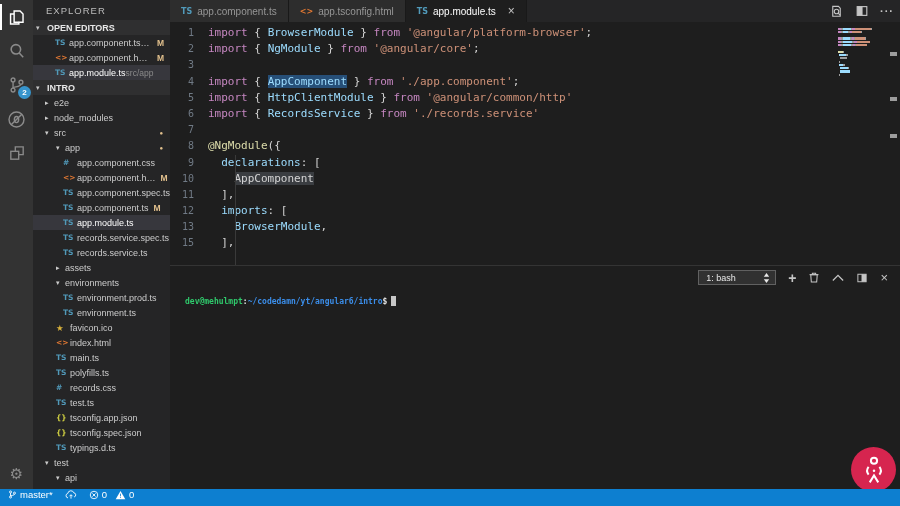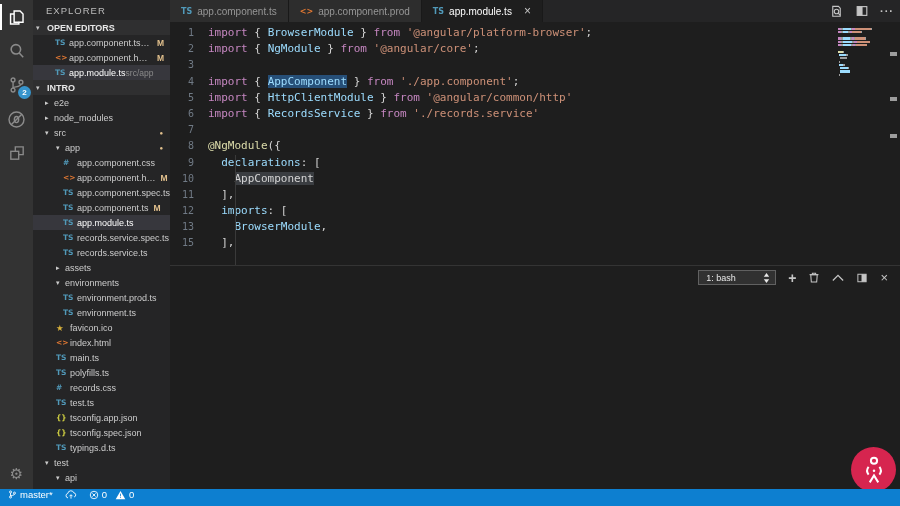--- a/index.html
+++ b/index.html
@@ -262,21 +262,21 @@
 </div>
 
 <div class="tabbar">
     <div id="tabs" style="display:flex;">
       <div class="tab">
         <span class="fi fi-ts">TS</span>
         <span>app.component.ts</span>
       </div>
       <div class="tab">
         <span class="fi fi-html">&lt;&gt;</span>
-        <span>app.component.prod</span>
+        <span>app.tsconfig.html</span>
       </div>
       <div class="tab active">
         <span class="fi fi-ts">TS</span>
         <span>app.module.ts</span>
         <span class="tab-close">×</span>
       </div>
     </div>
   </div>
 <div class="editor-actions">
   <span class="ea">
@@ -475,20 +475,23 @@
       </span>
       <span class="pa">
         <svg width="12" height="12" viewBox="0 0 16 16" fill="none" stroke="currentColor" stroke-width="1.3">
           <rect x="2.5" y="3" width="11" height="10"></rect>
             <line x1="8" y1="3" x2="8" y2="13"></line>
             <rect x="8" y="3" width="5.5" height="10" fill="currentColor" stroke="none"></rect>
         </svg>
       </span>
       <span class="pa" style="font-size:13px;">×</span>
     </div>
+  </div>
+  <div class="terminal">
+    <span id="term-line"><span class="t-green">dev@mehulmpt</span><span class="t-fg">:</span><span class="t-blue">~/codedamn/yt/angular6/intro</span><span class="t-fg">$</span></span><span class="cursor-block"></span>
   </div>
 </div>
 
 <div class="watermark">
   <svg width="34" height="36" viewBox="0 0 44 44" fill="none" stroke="#ffffff" stroke-width="2.6">
     <circle cx="22" cy="10" r="4"></circle>
     <path d="M15 18 q-4 5 0 10"></path>
       <path d="M29 18 q4 5 0 10"></path>
     <circle cx="22" cy="23" r="1.6" fill="#fff" stroke="none"></circle>
     <path d="M16.5 38 l5.5 -9 l5.5 9"></path>

